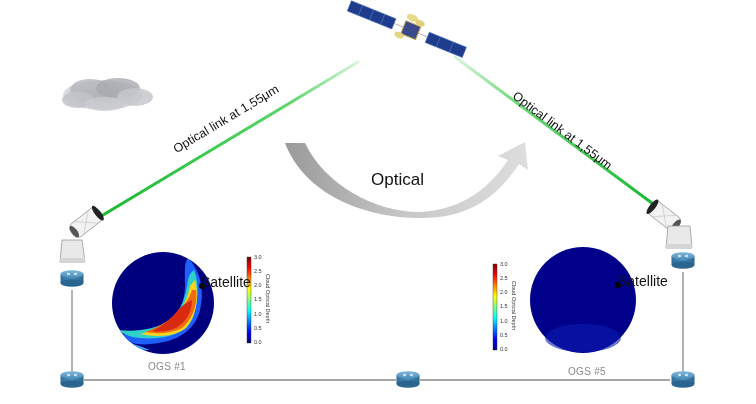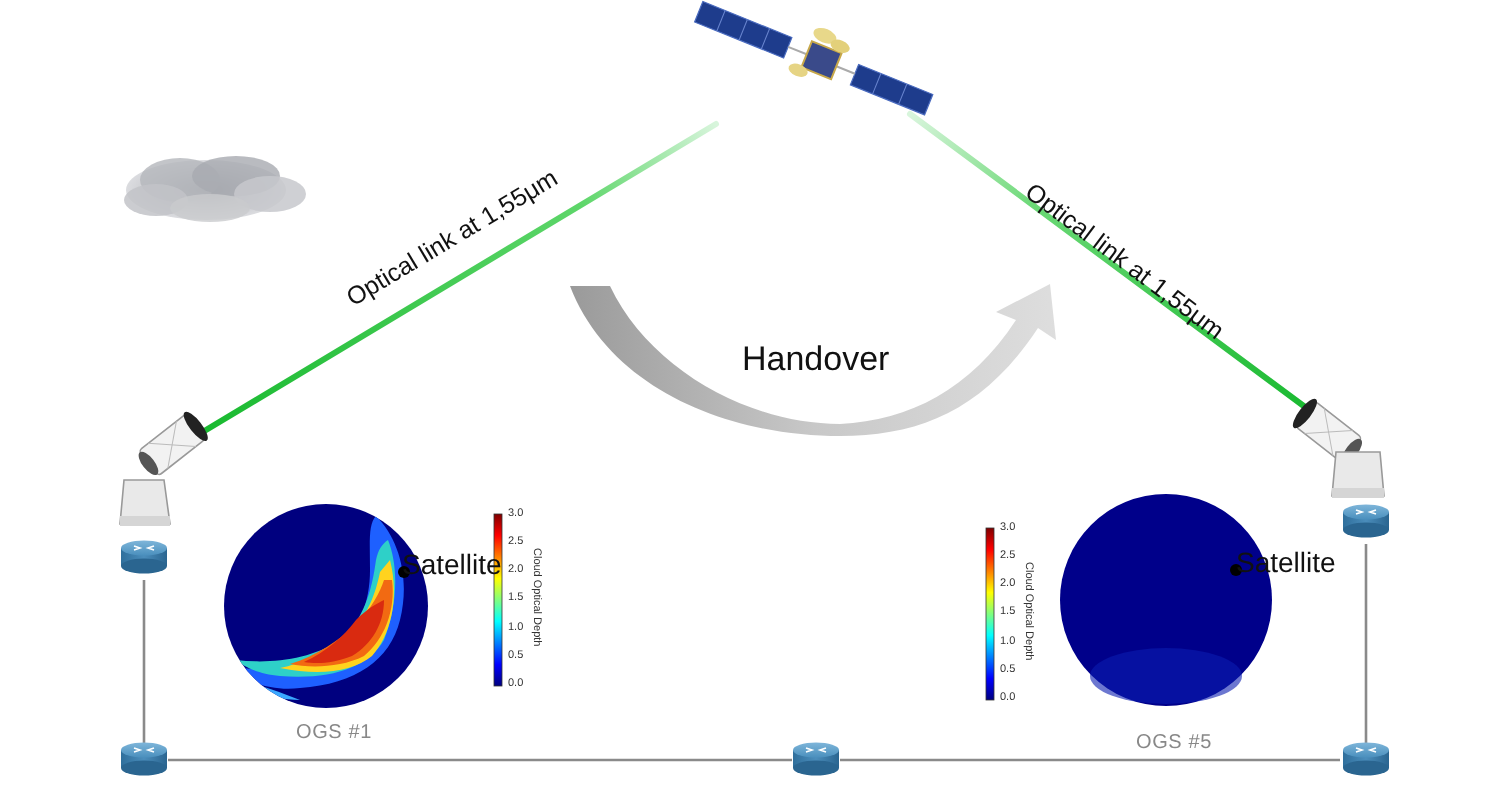--- a/index.html
+++ b/index.html
@@ -183,21 +183,21 @@
 <svg class="router" style="left:671px;top:371px;" viewBox="0 0 24 17">
   <rect x="0.5" y="4" width="23" height="9" fill="url(#routerSide)"></rect>
   <ellipse cx="12" cy="13" rx="11.5" ry="3.8" fill="#2a6590"></ellipse>
   <ellipse cx="12" cy="4" rx="11.5" ry="3.8" fill="url(#routerTop)"></ellipse>
   <path d="M7,3 L10,4 L7,5 M17,3 L14,4 L17,5" stroke="#fff" stroke-width="0.8" fill="none"></path>
 </svg>
 
 <div class="link-label" style="left:178px;top:142px;transform:rotate(-31deg);">Optical link at 1,55μm</div>
 <div class="link-label" style="left:510px;top:86px;transform:rotate(37deg);">Optical link at 1,55μm</div>
 
-<div class="handover">Handover</div>
+<div class="handover">Optical</div>
 
 <div class="sat-label" style="left:201px;top:274px;">Satellite</div>
 <div class="sat-label" style="left:618px;top:273px;">Satellite</div>
 
 <div class="ogs-label" style="left:148px;top:361px;">OGS #1</div>
 <div class="ogs-label" style="left:568px;top:366px;">OGS #5</div>
 
 <div>
   <div class="cb-tick" style="left:254px;top:254px;">3.0</div>
   <div class="cb-tick" style="left:254px;top:268px;">2.5</div>

